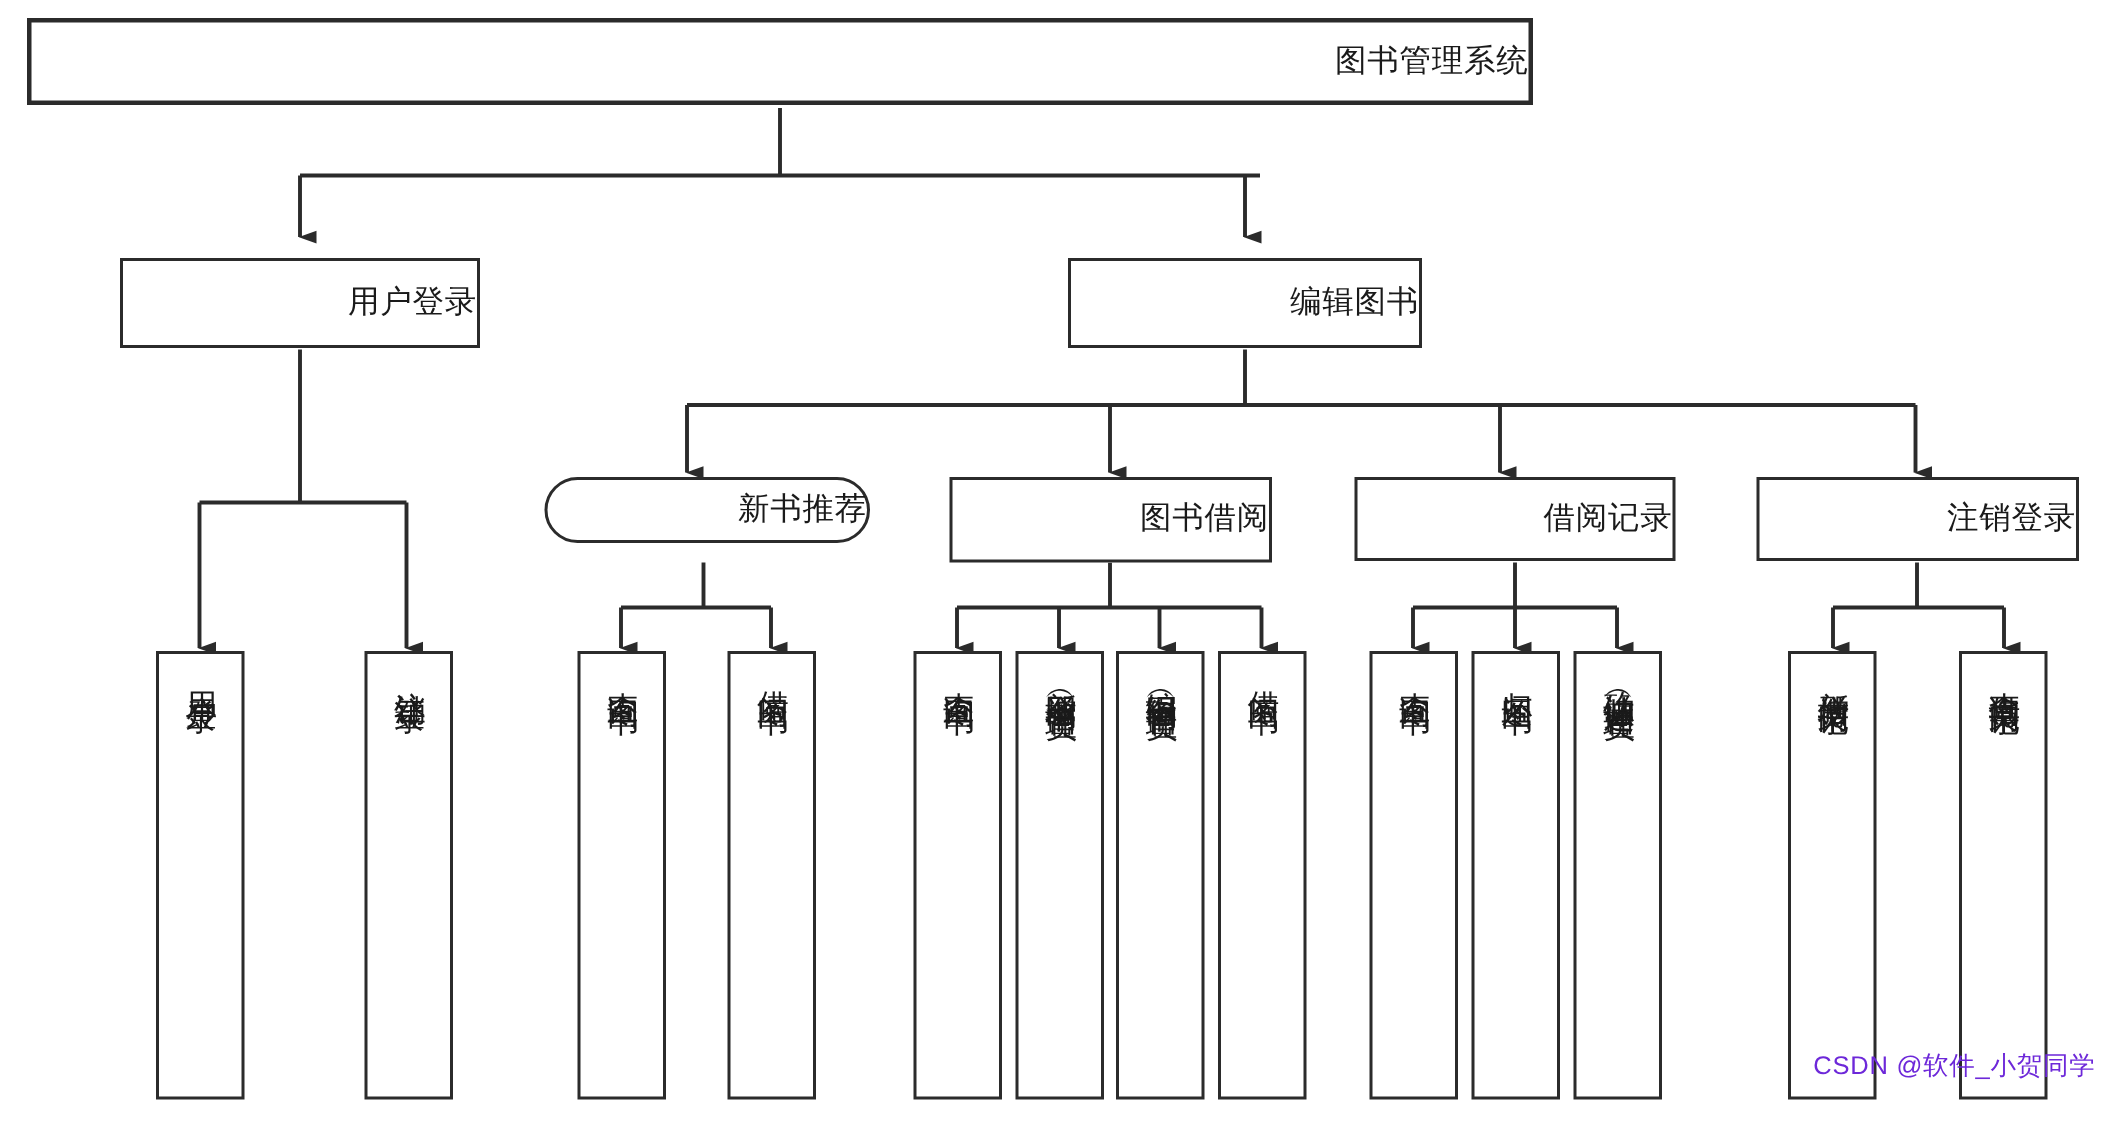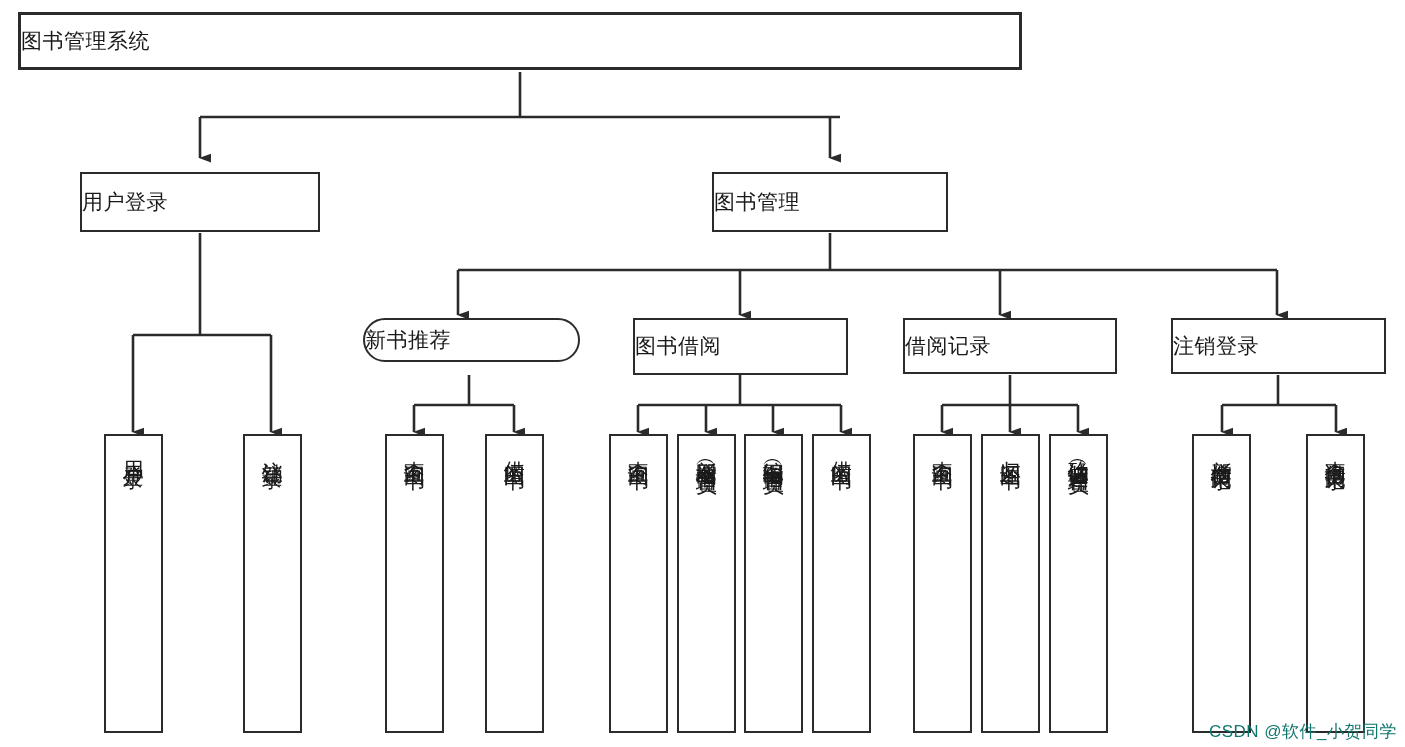--- a/index.html
+++ b/index.html
@@ -25,21 +25,21 @@
     height: 747px;
     pointer-events: none;
   }
   .node {
     position: absolute;
     box-sizing: border-box;
     background: #ffffff;
     border: 2px solid #2b2b2b;
     display: flex;
     align-items: center;
-    justify-content: flex-start;
+    justify-content: flex-end;
   }
   .node.root {
     border-width: 3px;
   }
   .node .label {
     color: #1a1a1a;
     font-size: 21px;
     line-height: 1.05;
     letter-spacing: 0.5px;
     white-space: nowrap;
@@ -57,23 +57,23 @@
     letter-spacing: 3px;
     white-space: nowrap;
     color: #1a1a1a;
   }
   .node.leaf.tall .label {
     letter-spacing: 2px;
   }
   .watermark {
     position: absolute;
     right: 8px;
-    bottom: 4px;
+    bottom: 25px;
     font-size: 17px;
-    color: #0f766e;
+    color: #6d28d9;
     white-space: nowrap;
     letter-spacing: 0.5px;
   }
 </style>
 </head>
 <body>
 
 <div id="canvas">
 
   <svg class="wires" viewBox="0 0 1405 747">
@@ -128,21 +128,21 @@
   </svg>
 
   <div class="node root" style="left:18px; top:12px; width:1004px; height:58px;">
     <span class="label">图书管理系统</span>
   </div>
 
   <div class="node" style="left:80px; top:172px; width:240px; height:60px;">
     <span class="label">用户登录</span>
   </div>
   <div class="node" style="left:712px; top:172px; width:236px; height:60px;">
-    <span class="label">图书管理</span>
+    <span class="label">编辑图书</span>
   </div>
 
   <div class="node" style="left:363px; top:318px; width:217px; height:44px;border-radius:23px;">
     <span class="label">新书推荐</span>
   </div>
   <div class="node" style="left:633px; top:318px; width:215px; height:57px;">
     <span class="label">图书借阅</span>
   </div>
   <div class="node" style="left:903px; top:318px; width:214px; height:56px;">
     <span class="label">借阅记录</span>

